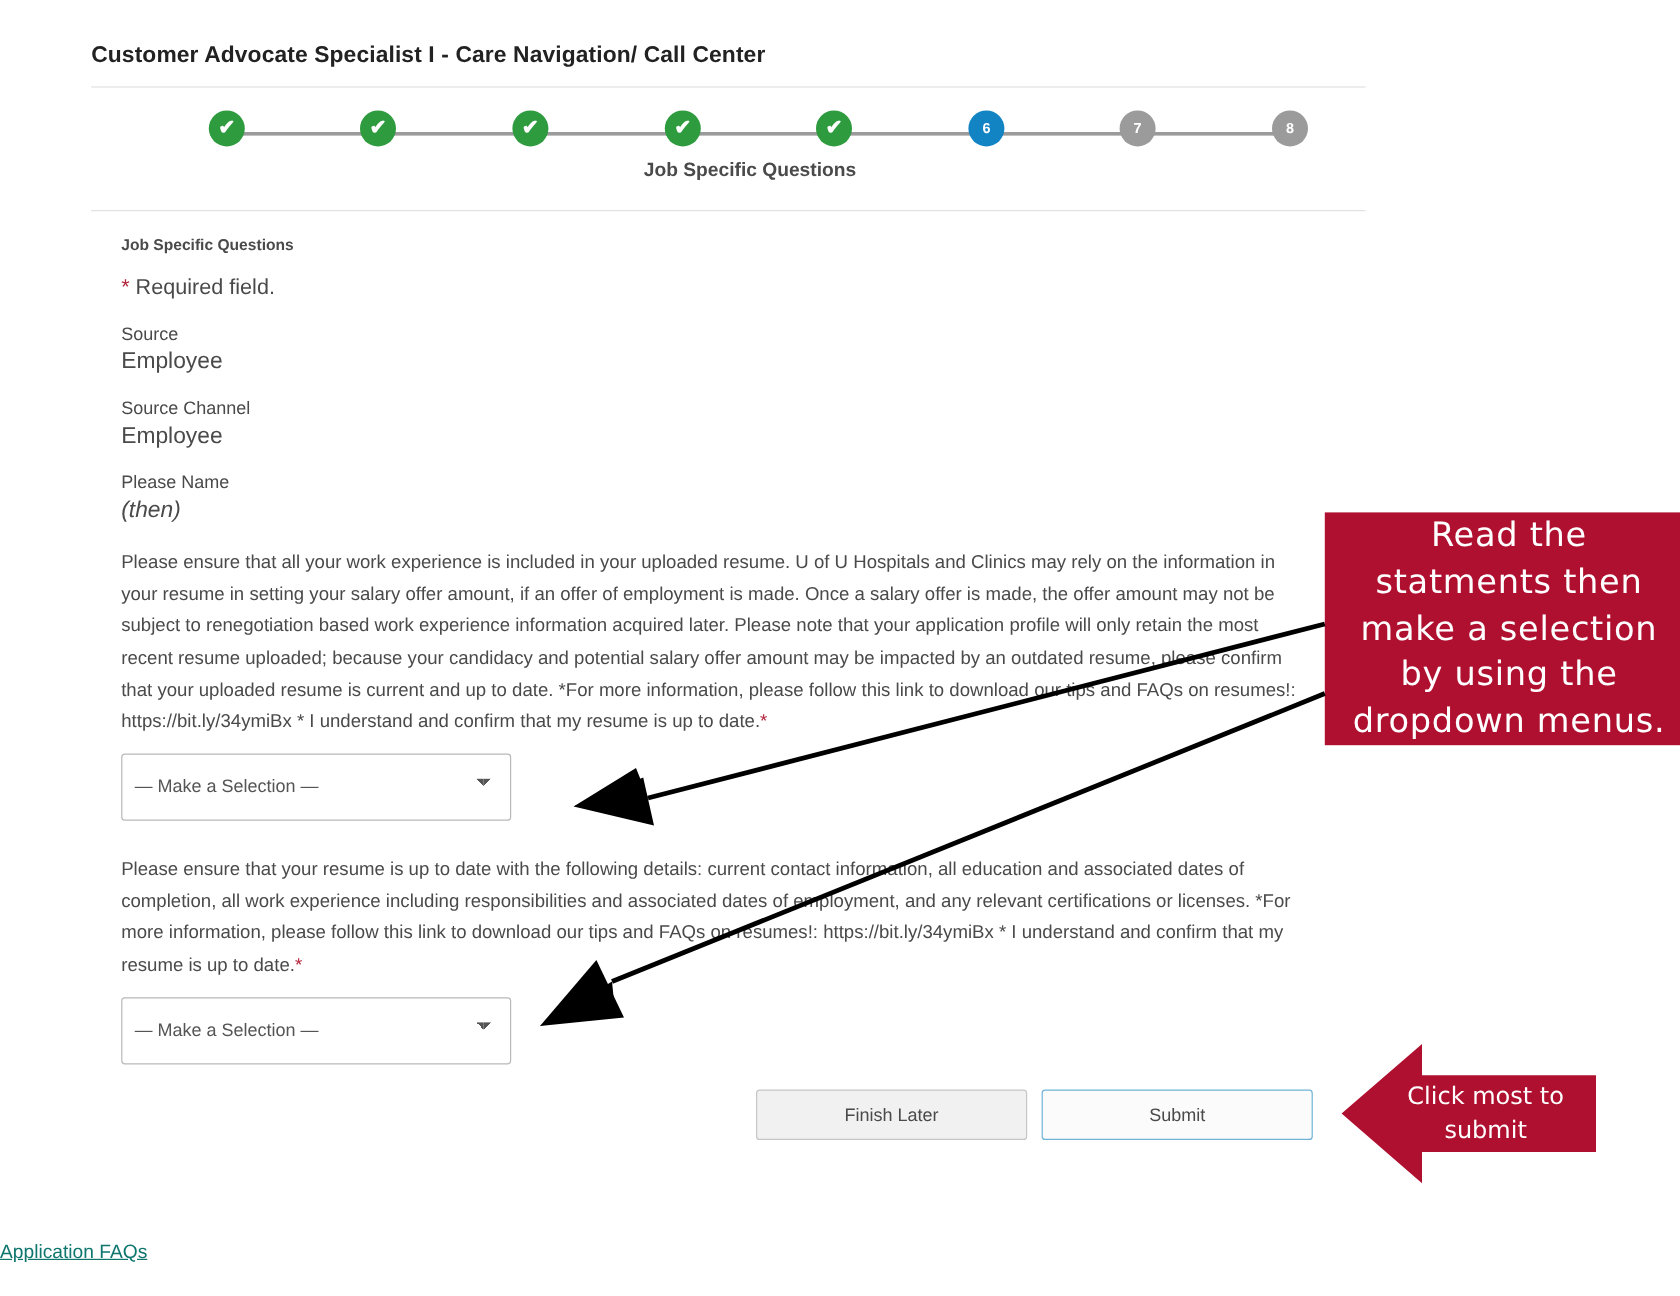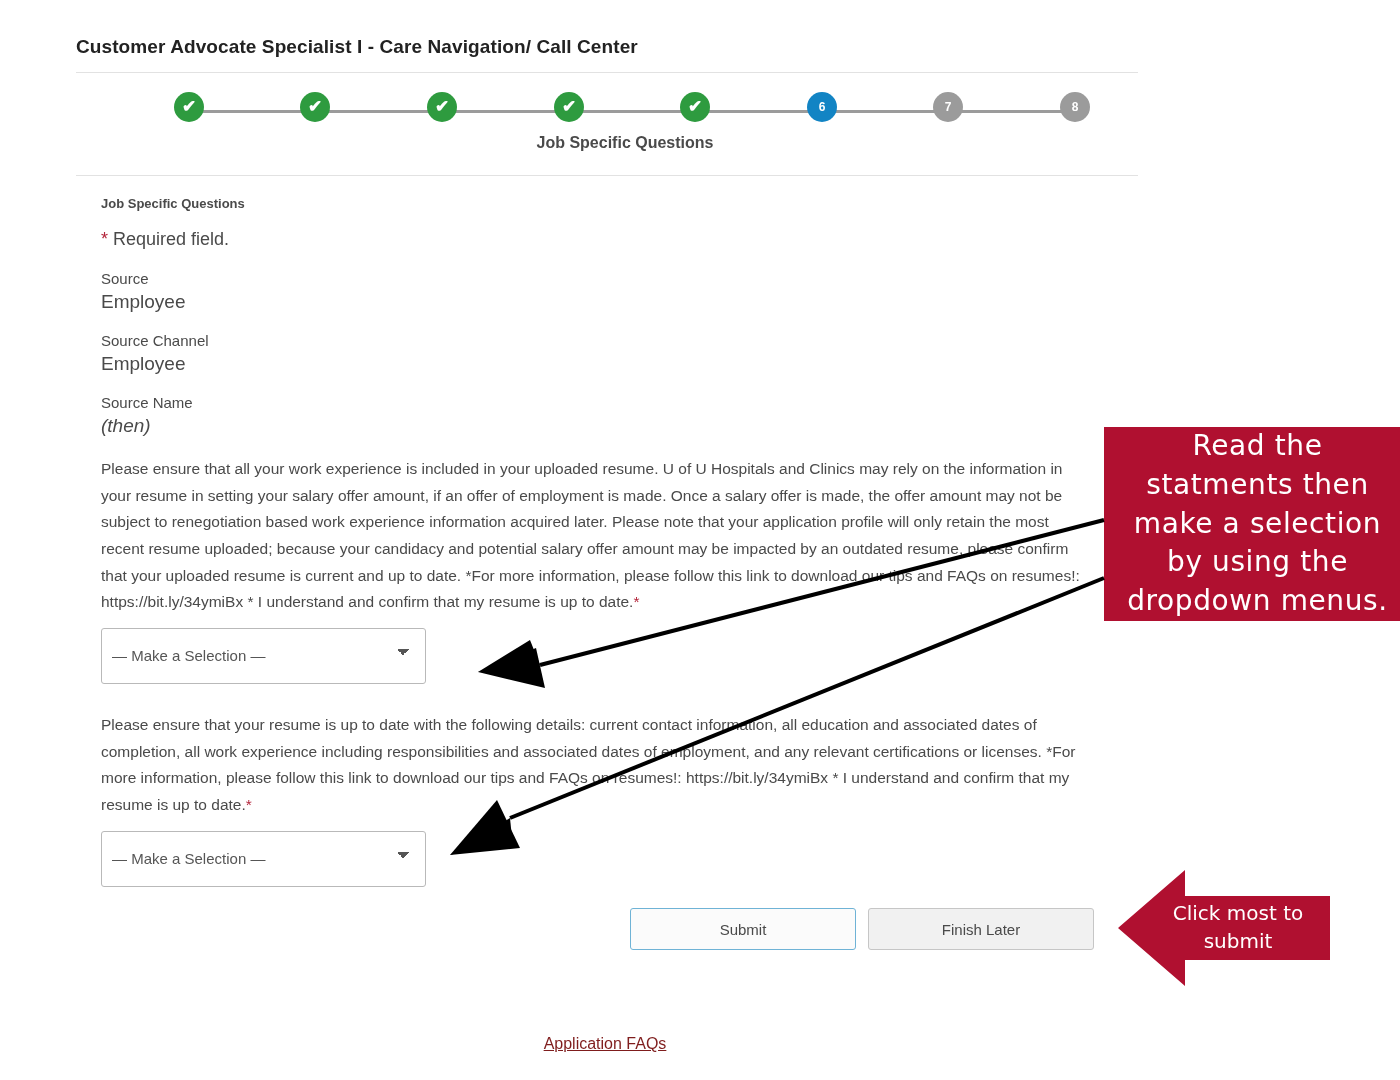--- a/index.html
+++ b/index.html
@@ -188,23 +188,23 @@
     background: #fbfbfb;
     border: 1px solid #6fb3d6;
   }
 
   
   .footer-link {
     position: absolute;
     left: 0;
     top: 1035px;
     width: 1210px;
-    text-align: center;
+    text-align: left;
     font-size: 16px;
-    color: #7f1d1d;
+    color: #0f766e;
     text-decoration: underline;
     cursor: pointer;
   }
 
   
   .callout {
     position: absolute;
     background: #b01030;
     color: #ffffff;
     font-family: "DejaVu Sans", sans-serif;
@@ -302,21 +302,21 @@
     <div class="field-label">Source</div>
     <div class="field-value">Employee</div>
   </div>
 
   <div class="field-block">
     <div class="field-label">Source Channel</div>
     <div class="field-value">Employee</div>
   </div>
 
   <div class="field-block">
-    <div class="field-label">Source Name</div>
+    <div class="field-label">Please Name</div>
     <div class="field-value blank">(then)</div>
   </div>
 
   <div class="statement">
     <span>Please ensure that all your work experience is included in your uploaded resume. U of U Hospitals and Clinics may rely on the information in your resume in setting your salary offer amount, if an offer of employment is made. Once a salary offer is made, the offer amount may not be subject to renegotiation based work experience information acquired later. Please note that your application profile will only retain the most recent resume uploaded; because your candidacy and potential salary offer amount may be impacted by an outdated resume, please confirm that your uploaded resume is current and up to date. *For more information, please follow this link to download our tips and FAQs on resumes!: https://bit.ly/34ymiBx * I understand and confirm that my resume is up to date.</span><span class="req-star">*</span>
   </div>
 
   <select class="dropdown">
     <option>— Make a Selection —</option>
     <option>Yes</option>
@@ -329,22 +329,22 @@
 
   <select class="dropdown">
     <option>— Make a Selection —</option>
     <option>Yes</option>
     <option>No</option>
   </select>
 
 </div>
 
 <div class="button-row">
+  <button class="btn btn-secondary">Finish Later</button>
   <button class="btn btn-primary">Submit</button>
-  <button class="btn btn-secondary">Finish Later</button>
 </div>
 
 <div class="footer-link">Application FAQs</div>
 
 <div class="callout callout-read">Read the statments then make a selection by using the dropdown menus.</div>
 
 <svg class="anno-svg" viewBox="0 0 1400 1080">
 
   <g>
     <line x1="1104" y1="520" x2="540" y2="665" stroke="#000000" stroke-width="4"></line>

